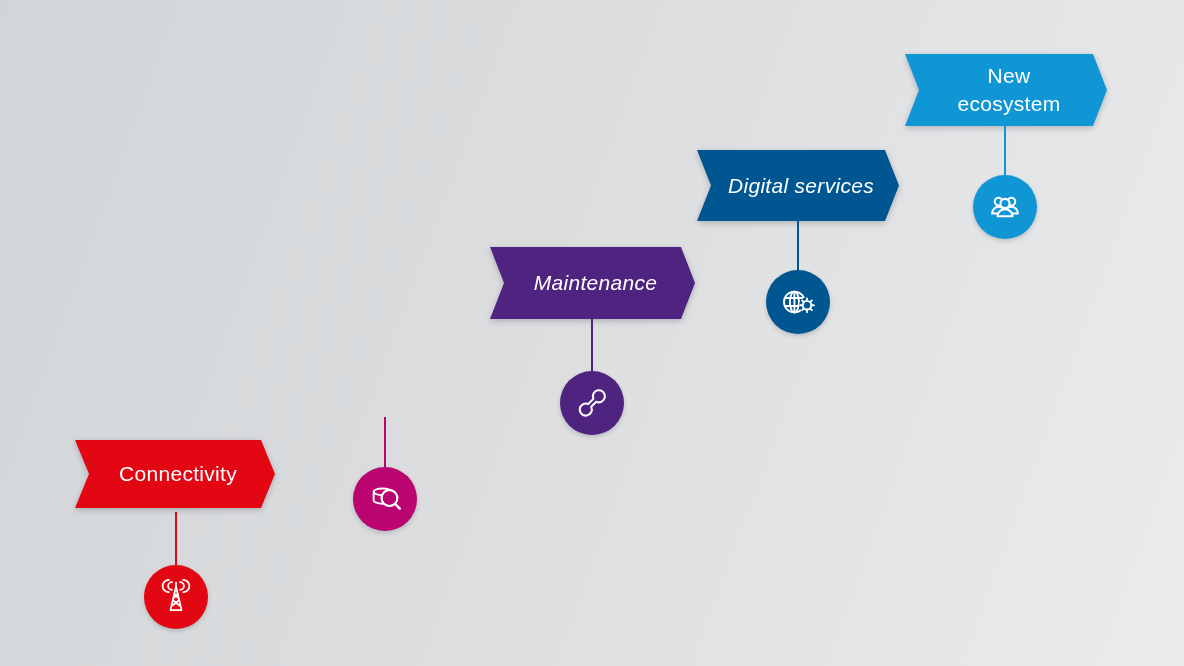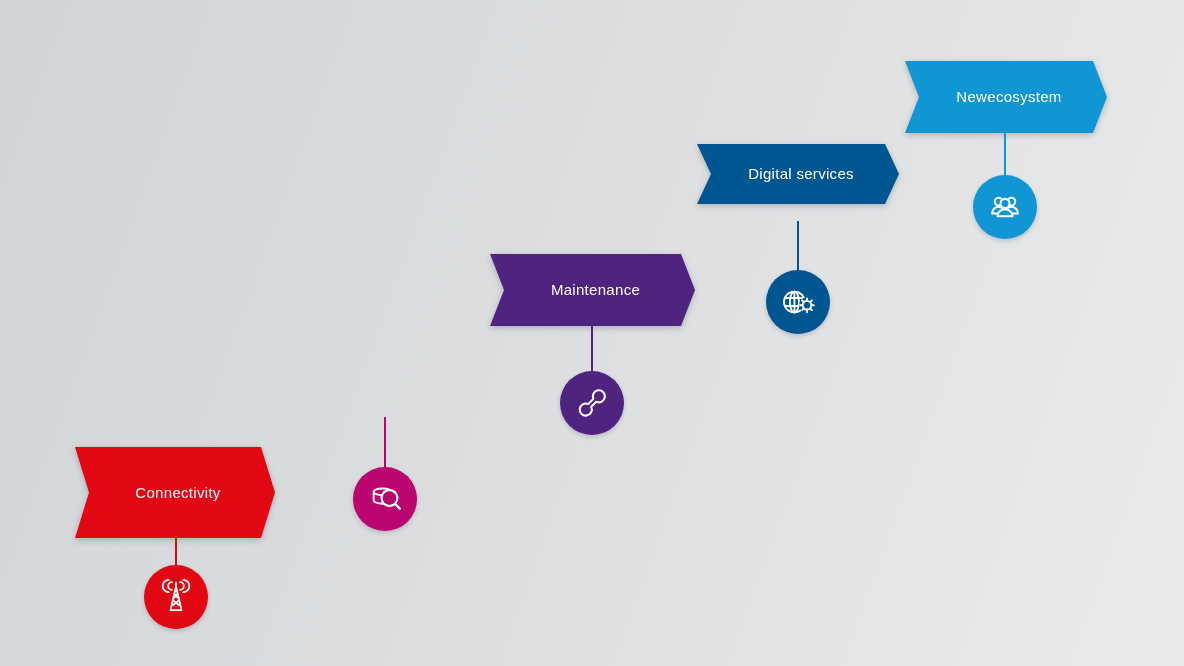--- a/index.html
+++ b/index.html
@@ -6,48 +6,48 @@
   .stage{
     position:relative;width:1184px;height:666px;overflow:hidden;
     background:linear-gradient(110deg,#d2d5d7 0%,#dadcde 40%,#e9ebec 100%);
     font-family:"Liberation Sans", sans-serif;
   }
   .step{position:absolute;inset:0;pointer-events:none;}
   .banner-wrap{position:absolute;filter:drop-shadow(0 2px 3px rgba(50,55,65,.28));}
   .banner{
     width:100%;height:100%;background:var(--c);
     clip-path:polygon(0 0, calc(100% - 14px) 0, 100% 50%, calc(100% - 14px) 100%, 0 100%, 14px 50%);
-    display:flex;flex-direction:row;align-items:center;justify-content:center;
-    color:#fff;font-size:15px;line-height:28px;letter-spacing:.3px;text-align:center;
-    padding:0 10px 0 16px;box-sizing:border-box;margin-top:7px;
+    display:flex;flex-direction:column;align-items:center;justify-content:center;
+    color:#fff;font-size:21px;line-height:28px;letter-spacing:.3px;text-align:center;
+    padding:0 10px 0 16px;box-sizing:border-box;
   }
   .banner span{display:block;}
   .connector{position:absolute;width:2.5px;background:var(--c);}
   .icon-circle{
     position:absolute;width:64px;height:64px;border-radius:50%;
     background:var(--c);color:var(--c);
     display:flex;align-items:center;justify-content:center;
     box-shadow:0 2px 4px rgba(50,55,65,.22);
   }
   .icon-circle svg{display:block;}
 
   
-  .s1 .banner-wrap{left:75px;top:440px;width:200px;height:91px;}
+  .s1 .banner-wrap{left:75px;top:440px;width:200px;height:68px;}
   .s1 .connector{left:174.5px;top:512px;height:55px;}
   .s1 .icon-circle{left:144px;top:565px;}
   
   .s2 .banner-wrap{left:277px;top:344px;width:211px;height:73px;}
   .s2 .connector{left:383.5px;top:417px;height:52px;}
   .s2 .icon-circle{left:353px;top:467px;}
   
-  .s3 .banner-wrap{left:490px;top:247px;width:205px;height:72px;}
+  .s3 .banner-wrap{left:490px;top:247px;width:205px;height:72px;font-style:italic;}
   .s3 .connector{left:590.5px;top:319px;height:54px;}
   .s3 .icon-circle{left:560px;top:371px;}
   
-  .s4 .banner-wrap{left:697px;top:137px;width:202px;height:60px;}
+  .s4 .banner-wrap{left:697px;top:150px;width:202px;height:71px;font-style:italic;}
   .s4 .connector{left:796.5px;top:221px;height:51px;}
   .s4 .icon-circle{left:766px;top:270px;}
   
   .s5 .banner-wrap{left:905px;top:54px;width:202px;height:72px;}
   .s5 .connector{left:1003.5px;top:126px;height:51px;}
   .s5 .icon-circle{left:973px;top:175px;}
 </style>
 </head>
 <body>
 

